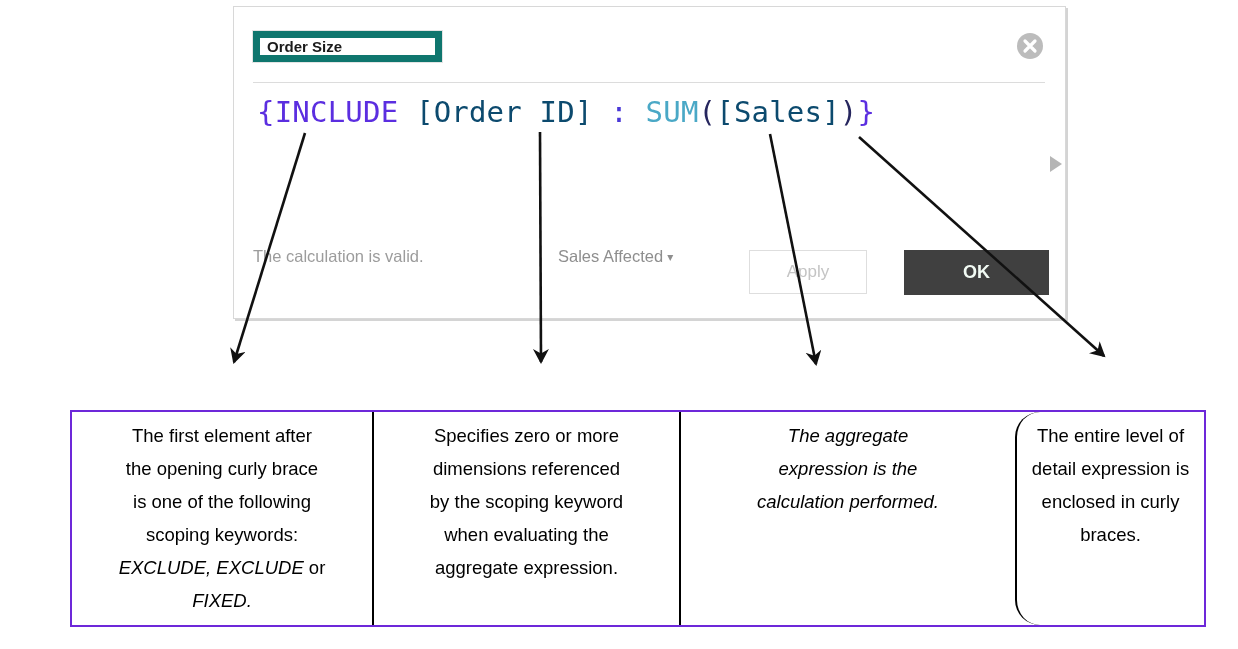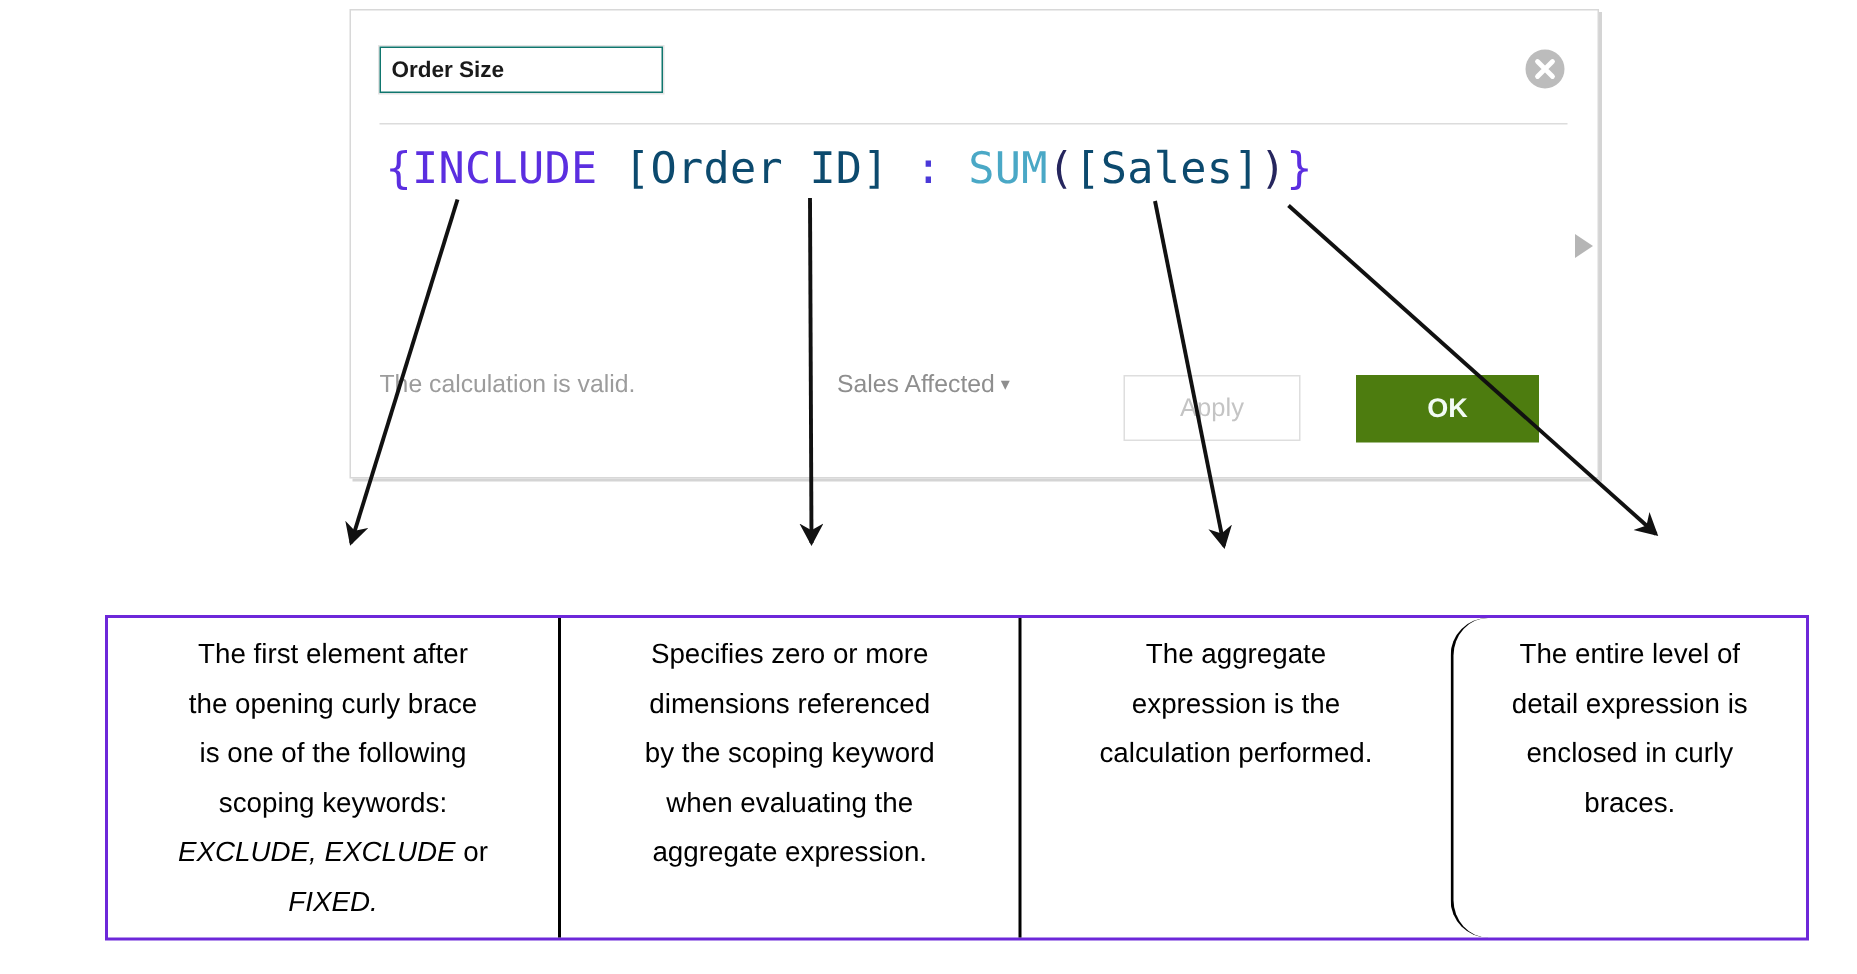--- a/index.html
+++ b/index.html
@@ -3,21 +3,21 @@
 <meta charset="utf-8">
 <style>
   html,body{margin:0;padding:0;background:#fff;}
   .page{position:relative;width:1238px;height:649px;background:#ffffff;overflow:hidden;
         font-family:"Liberation Sans",sans-serif;}
 
   
   .dialog{position:absolute;left:233px;top:6px;width:831px;height:311px;background:#fff;
           border:1px solid #d8d8d8;box-shadow:2px 2px 0 0 #d4d4d4;}
   .name-input{position:absolute;left:19px;top:24px;width:189px;height:31px;box-sizing:border-box;
-          border:1px solid #0f766e;box-shadow:0 0 0 1px #e4e4e4;background:#fff;
+          border:7px solid #0f766e;box-shadow:0 0 0 1px #e4e4e4;background:#fff;
           font-family:"Liberation Sans",sans-serif;font-size:15px;font-weight:700;color:#1a1a1a;
           padding:0 0 0 7px;}
   .close-btn{position:absolute;left:782px;top:25px;width:28px;height:28px;cursor:pointer;}
   .divider{position:absolute;left:19px;top:75px;width:792px;height:1px;background:#dcdcdc;}
 
   .formula{position:absolute;left:23px;top:88px;white-space:pre;
            font-family:"DejaVu Sans Mono",monospace;font-size:29px;font-weight:400;letter-spacing:0.2px;}
   .t-purple{color:#5b2ee0;}
   .t-indigo{color:#4a38d8;}
   .t-orange{color:#0c4a6e;}
@@ -26,34 +26,34 @@
 
   .expand-tri{position:absolute;left:816px;top:149px;width:0;height:0;
            border-left:12px solid #b5b5b5;border-top:8px solid transparent;border-bottom:8px solid transparent;}
 
   .status-text{position:absolute;left:19px;top:240px;font-size:16.5px;color:#9c9c9c;}
   .sheets-affected{position:absolute;left:324px;top:240px;font-size:16.5px;color:#8e8e8e;cursor:pointer;}
   .sheets-affected .caret{font-size:12px;position:relative;top:-1px;margin-left:4px;color:#8e8e8e;}
   .apply-btn{position:absolute;left:515px;top:243px;width:118px;height:44px;box-sizing:border-box;
            background:#fff;border:1px solid #dedede;color:#c4c4c4;font-size:17px;
            display:flex;align-items:center;justify-content:center;}
-  .ok-btn{position:absolute;left:670px;top:243px;width:122px;height:45px;box-sizing:border-box;
-           background:#4d7c0f;border:none;color:#f2fbf4;font-size:18px;font-weight:700;
+  .ok-btn{position:absolute;left:670px;top:243px;width:145px;height:45px;box-sizing:border-box;
+           background:#404040;border:none;color:#f2fbf4;font-size:18px;font-weight:700;
            display:flex;align-items:center;justify-content:center;cursor:pointer;}
 
   
   .arrows{position:absolute;left:0;top:0;width:1238px;height:649px;pointer-events:none;}
 
   
   .ann-table{position:absolute;left:70px;top:410px;width:1136px;height:217px;box-sizing:border-box;
            border:2px solid #6d28d9;display:flex;background:#fff;}
   .ann-cell{box-sizing:border-box;padding:7px 8px 0 8px;text-align:center;white-space:pre-line;
            font-size:18.5px;line-height:33px;color:#000;font-weight:500;}
   .ann-cell + .ann-cell{border-left:2px solid #000;}
-  .c1{width:300px;} .c2{width:307px;} .c3{width:288px;} .c4{flex:1;border-radius:25px;}
+  .c1{width:300px;} .c2{width:307px;} .c3{width:336px;font-style:italic;} .c4{flex:1;border-radius:25px;}
   .seg-italic{font-style:italic;}
 </style>
 </head>
 <body>
 
 <div class="page">
 
   <div class="dialog">
 
     <input class="name-input" type="text" value="Order Size" style="">

